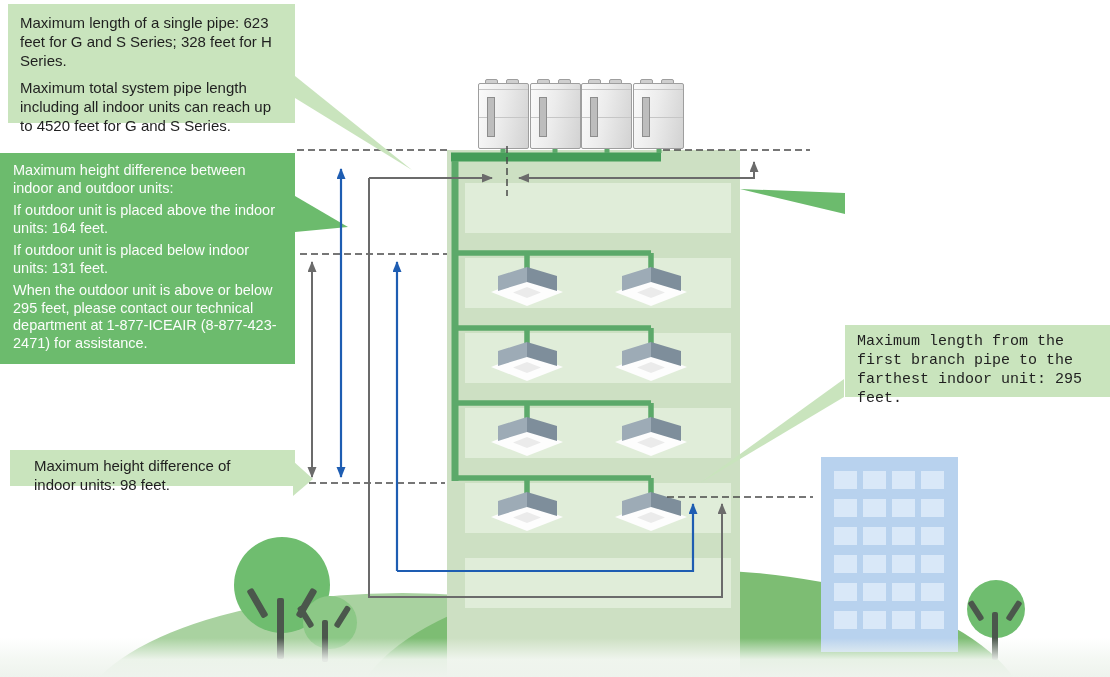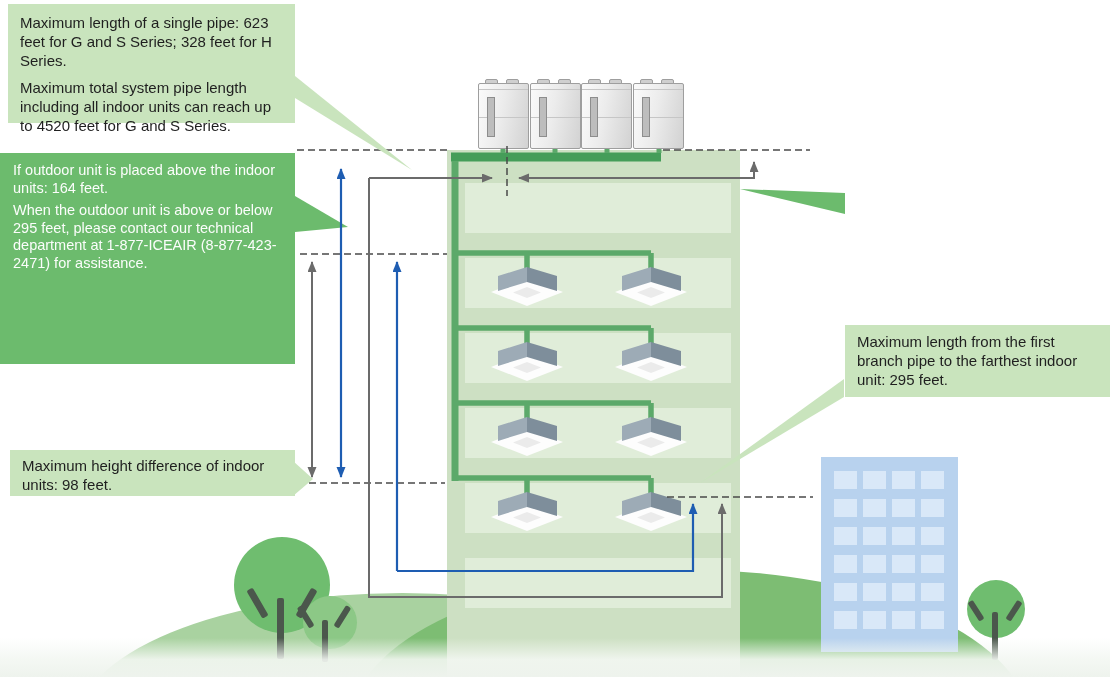--- a/index.html
+++ b/index.html
@@ -63,23 +63,23 @@
   
   .callout{position:absolute;z-index:6;box-sizing:border-box;}
   .callout p{margin:0 0 6px 0;}
   .callout p:last-child{margin-bottom:0;}
   .callout.light{background:#c9e4bd;color:#1f1f1f;}
   .callout.green{background:#6cbb6d;color:#fbfdfb;}
   #co-single-pipe{left:8px;top:4px;width:287px;height:119px;font-size:15px;line-height:19px;padding:9px 12px;}
   #co-single-pipe p{margin-bottom:8px;}
   #co-height-io{left:0;top:153px;width:295px;height:211px;font-size:14.5px;line-height:17.5px;padding:9px 12px 9px 13px;}
   #co-height-io p{margin-bottom:5px;}
-  #co-indoor-height{left:10px;top:450px;width:285px;height:46px;font-size:15px;line-height:19px;padding:6px 12px;}
+  #co-indoor-height{left:10px;top:450px;width:285px;height:36px;font-size:15px;line-height:19px;padding:6px 24px;}
   #co-outdoor-pipe{left:845px;top:186px;width:265px;height:54px;font-size:15px;line-height:19px;padding:8px 12px;}
-  #co-branch{left:845px;top:325px;width:265px;height:72px;font-size:15px;line-height:19px;padding:7px 12px;}
+  #co-branch{left:845px;top:325px;width:265px;height:72px;font-size:15px;line-height:19px;padding:7px 12px;font-family:Liberation Mono, monospace;}
 
   
   #fade{position:absolute;left:0;top:638px;width:1110px;height:39px;z-index:7;pointer-events:none;
         background:linear-gradient(to bottom,rgba(243,247,242,0),rgba(243,247,242,.9) 55%,#eef3ed);}
 </style>
 </head>
 <body>
 
 <div class="canvas">
 
@@ -263,21 +263,23 @@
       <path d="M397 571 H693 V504" marker-end="url(#ab)"></path>
     </g>
   </svg>
 
   <div class="callout light" id="co-single-pipe">
     <p>Maximum length of a single pipe: 623 feet for G and S Series; 328 feet for H Series.</p>
     <p>Maximum total system pipe length including all indoor units can reach up to 4520 feet for G and S Series.</p>
   </div>
 
   <div class="callout green" id="co-height-io">
+    <p>Maximum height difference between indoor and outdoor units:</p>
     <p>If outdoor unit is placed above the indoor units: 164 feet.</p>
+    <p>If outdoor unit is placed below indoor units: 131 feet.</p>
     <p>When the outdoor unit is above or below 295 feet, please contact our technical department at 1-877-ICEAIR (8-877-423-2471) for assistance.</p>
   </div>
 
   <div class="callout light" id="co-indoor-height">
     <p>Maximum height difference of indoor units: 98 feet.</p>
   </div>
 
 
   <div class="callout light" id="co-branch">
     <p>Maximum length from the first branch pipe to the farthest indoor unit: 295 feet.</p>

